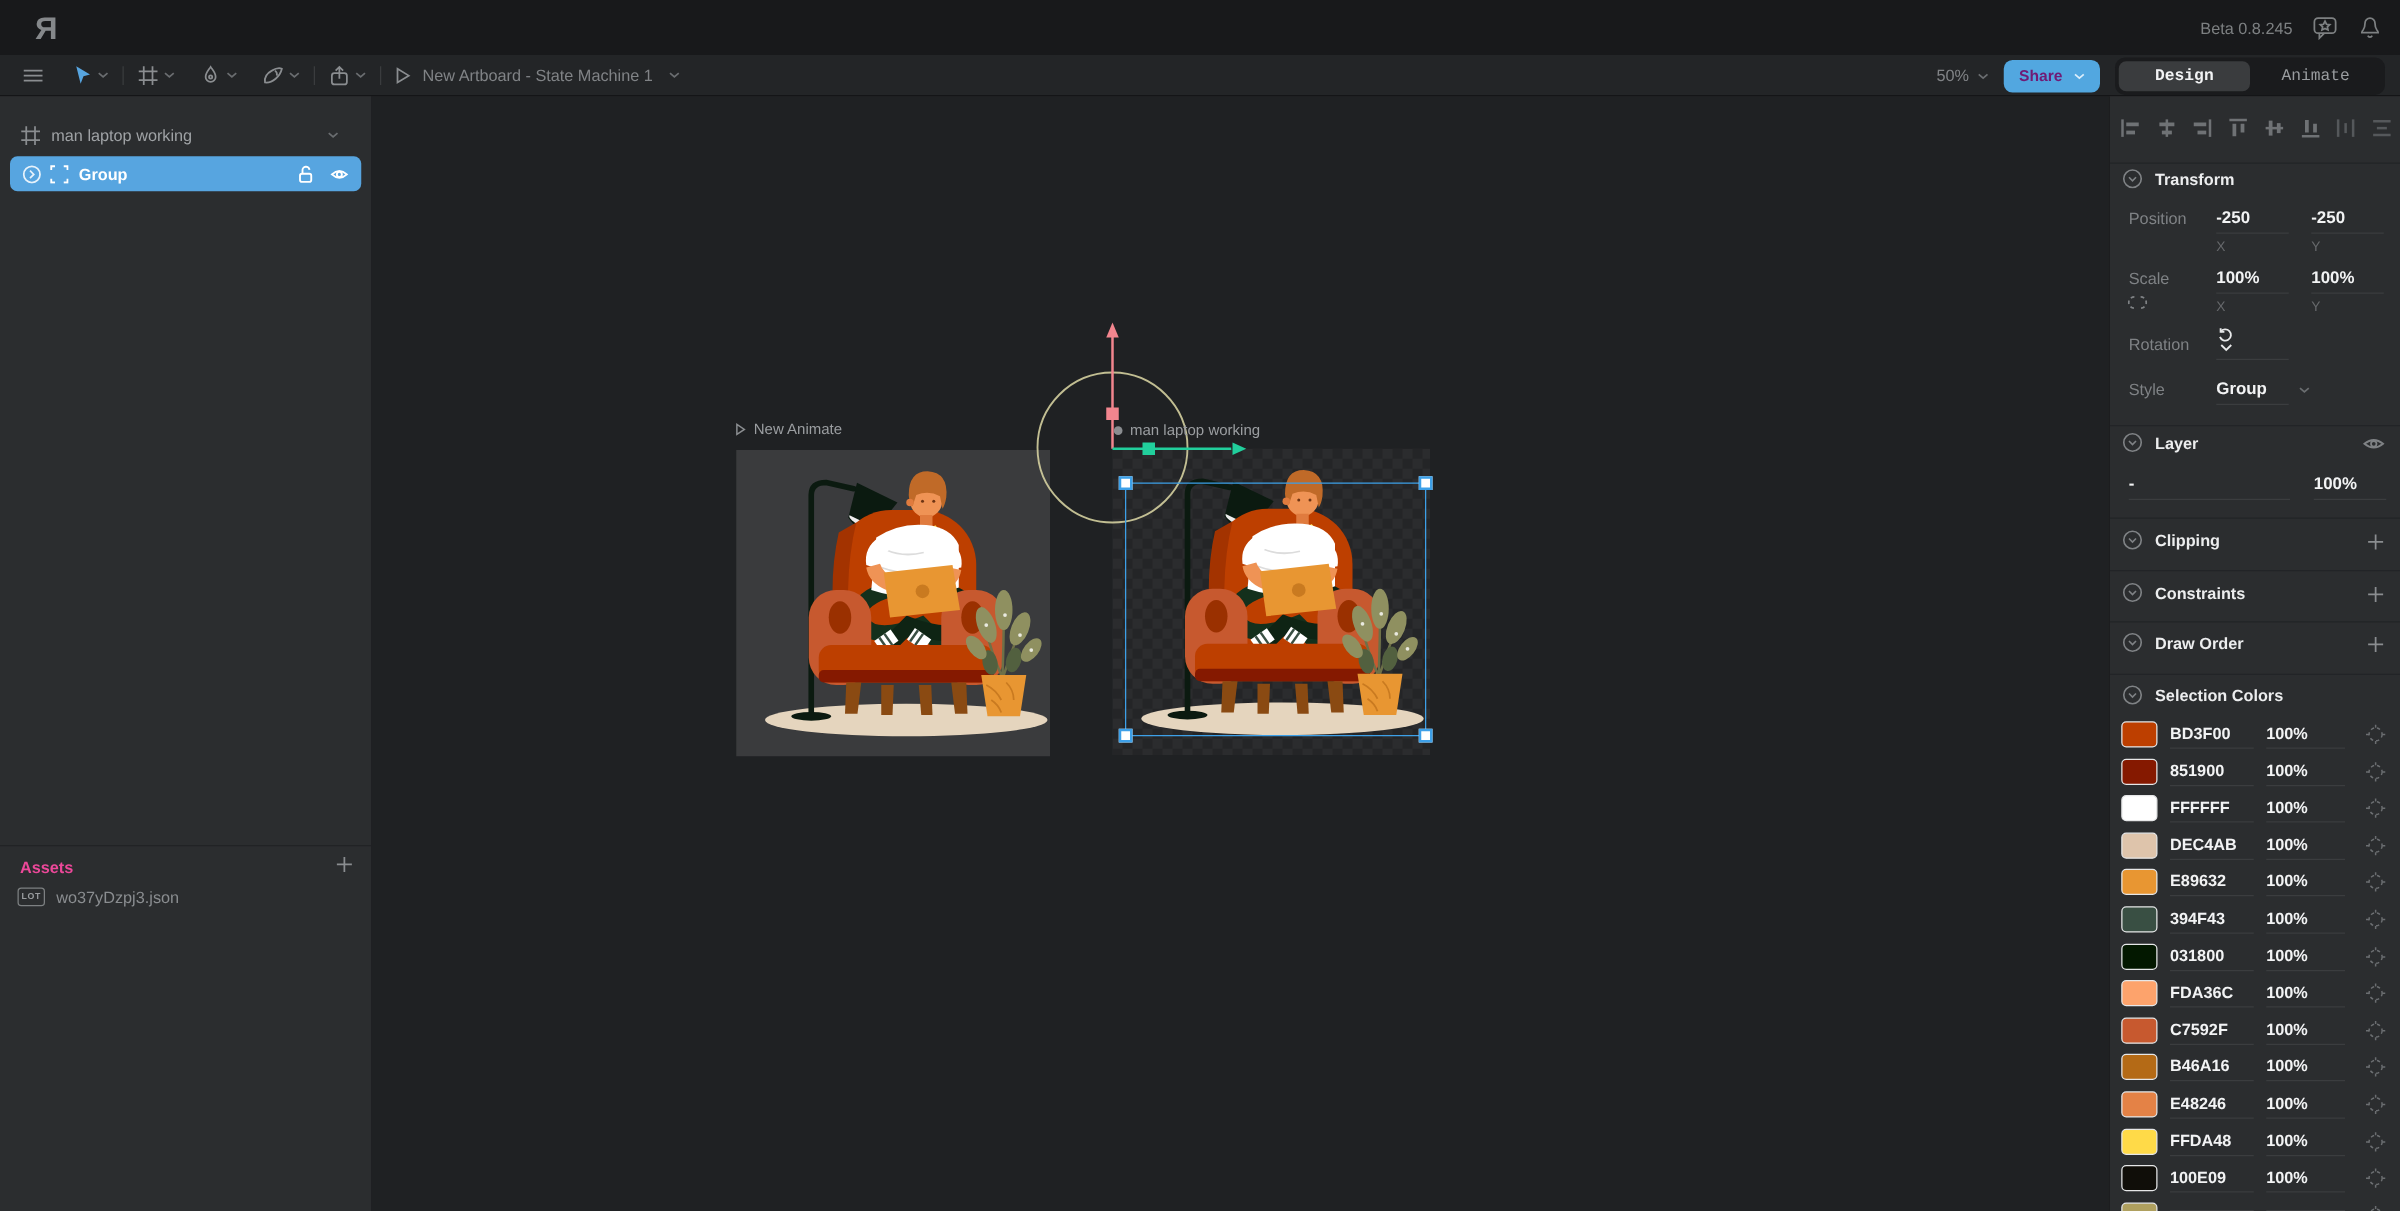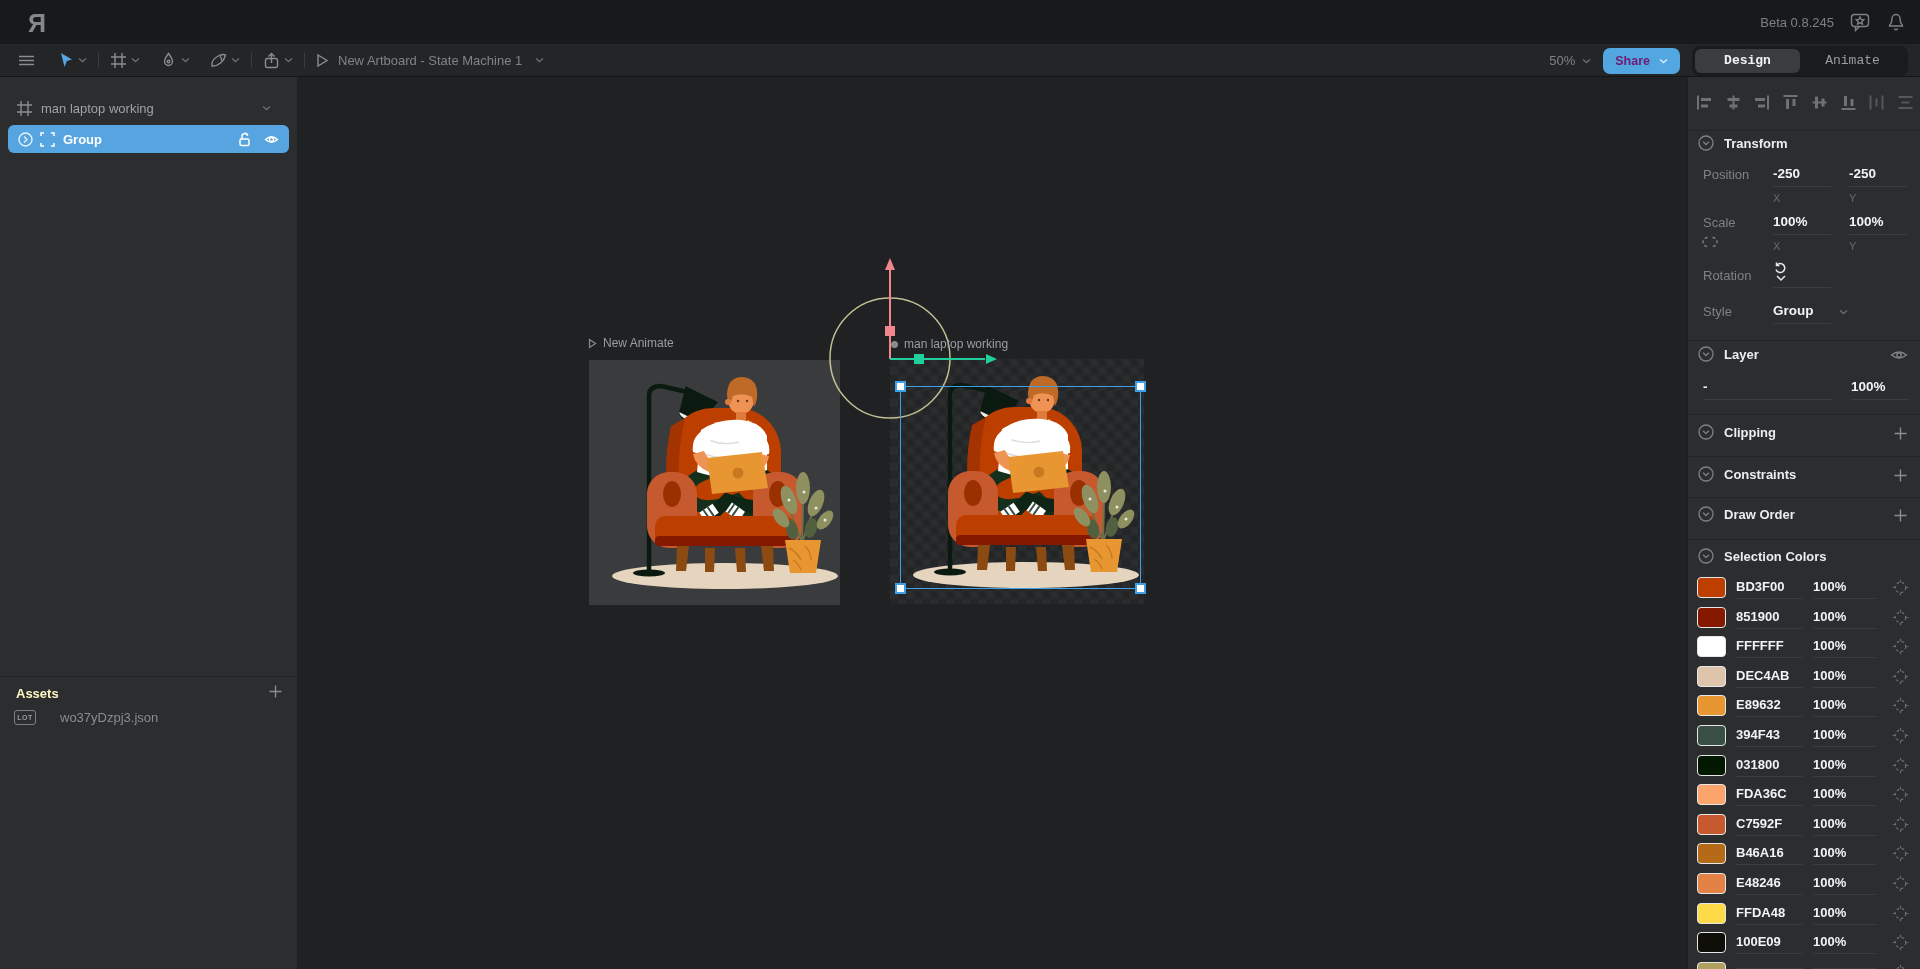--- a/index.html
+++ b/index.html
@@ -49,25 +49,25 @@
   .lp-chev { position:absolute; right:26px; }
   .hrow { position:absolute; left:8px; top:48px; width:281px; height:28px; background:#57A5E0;
           border-radius:6px; display:flex; align-items:center; }
   .hrow .icw { width:15px; height:15px; }
   .hrow .icw * { stroke:#fff; fill:none; stroke-width:1.5; }
   .expander { margin-left:10px; width:15px; height:15px; }
   .expander * { stroke:rgba(255,255,255,.85); fill:none; stroke-width:1.4; }
   .hrow-label { margin-left:8px; font-size:13px; font-weight:bold; color:#fff; }
   .hrow-right { position:absolute; right:10px; display:flex; gap:12px; align-items:center; }
   .assets-sec { position:absolute; left:0; top:599px; width:297px; border-top:1px solid #212325; }
-  .assets-head { position:absolute; left:16px; top:9px; font-size:13px; font-weight:bold; color:#fef9c3; }
+  .assets-head { position:absolute; left:16px; top:9px; font-size:13px; font-weight:bold; color:#ec4899; }
   .assets-plus { position:absolute; right:14px; top:7px; }
   .plus-ic { width:15px; height:15px; }
   .plus-ic path { stroke:#8a8d90; stroke-width:1.4; }
-  .asset-item { position:absolute; left:14px; top:33px; display:flex; align-items:center; gap:24px; }
+  .asset-item { position:absolute; left:14px; top:33px; display:flex; align-items:center; gap:9px; }
   .lot-badge { width:22px; height:15px; border:1.5px solid #7d8082; border-radius:3px; color:#9a9da0;
                font-size:7px; font-weight:bold; display:flex; align-items:center; justify-content:center; letter-spacing:.5px; }
   .asset-name { font-size:13px; color:#8a8d90; }
 
   
   .canvas { position:absolute; left:297px; top:77px; width:1390px; height:892px; background:#1F2123; overflow:hidden; }
   .cv-label { position:absolute; display:flex; align-items:center; gap:6px; font-size:12px; color:#9B9EA1; }
   .play-sm { width:9px; height:11px; }
   .play-sm polygon { stroke:#8a8d90; fill:none; stroke-width:1.2; }
   .dot-sm { width:7px; height:7px; border-radius:50%; background:#8a8d90; }

